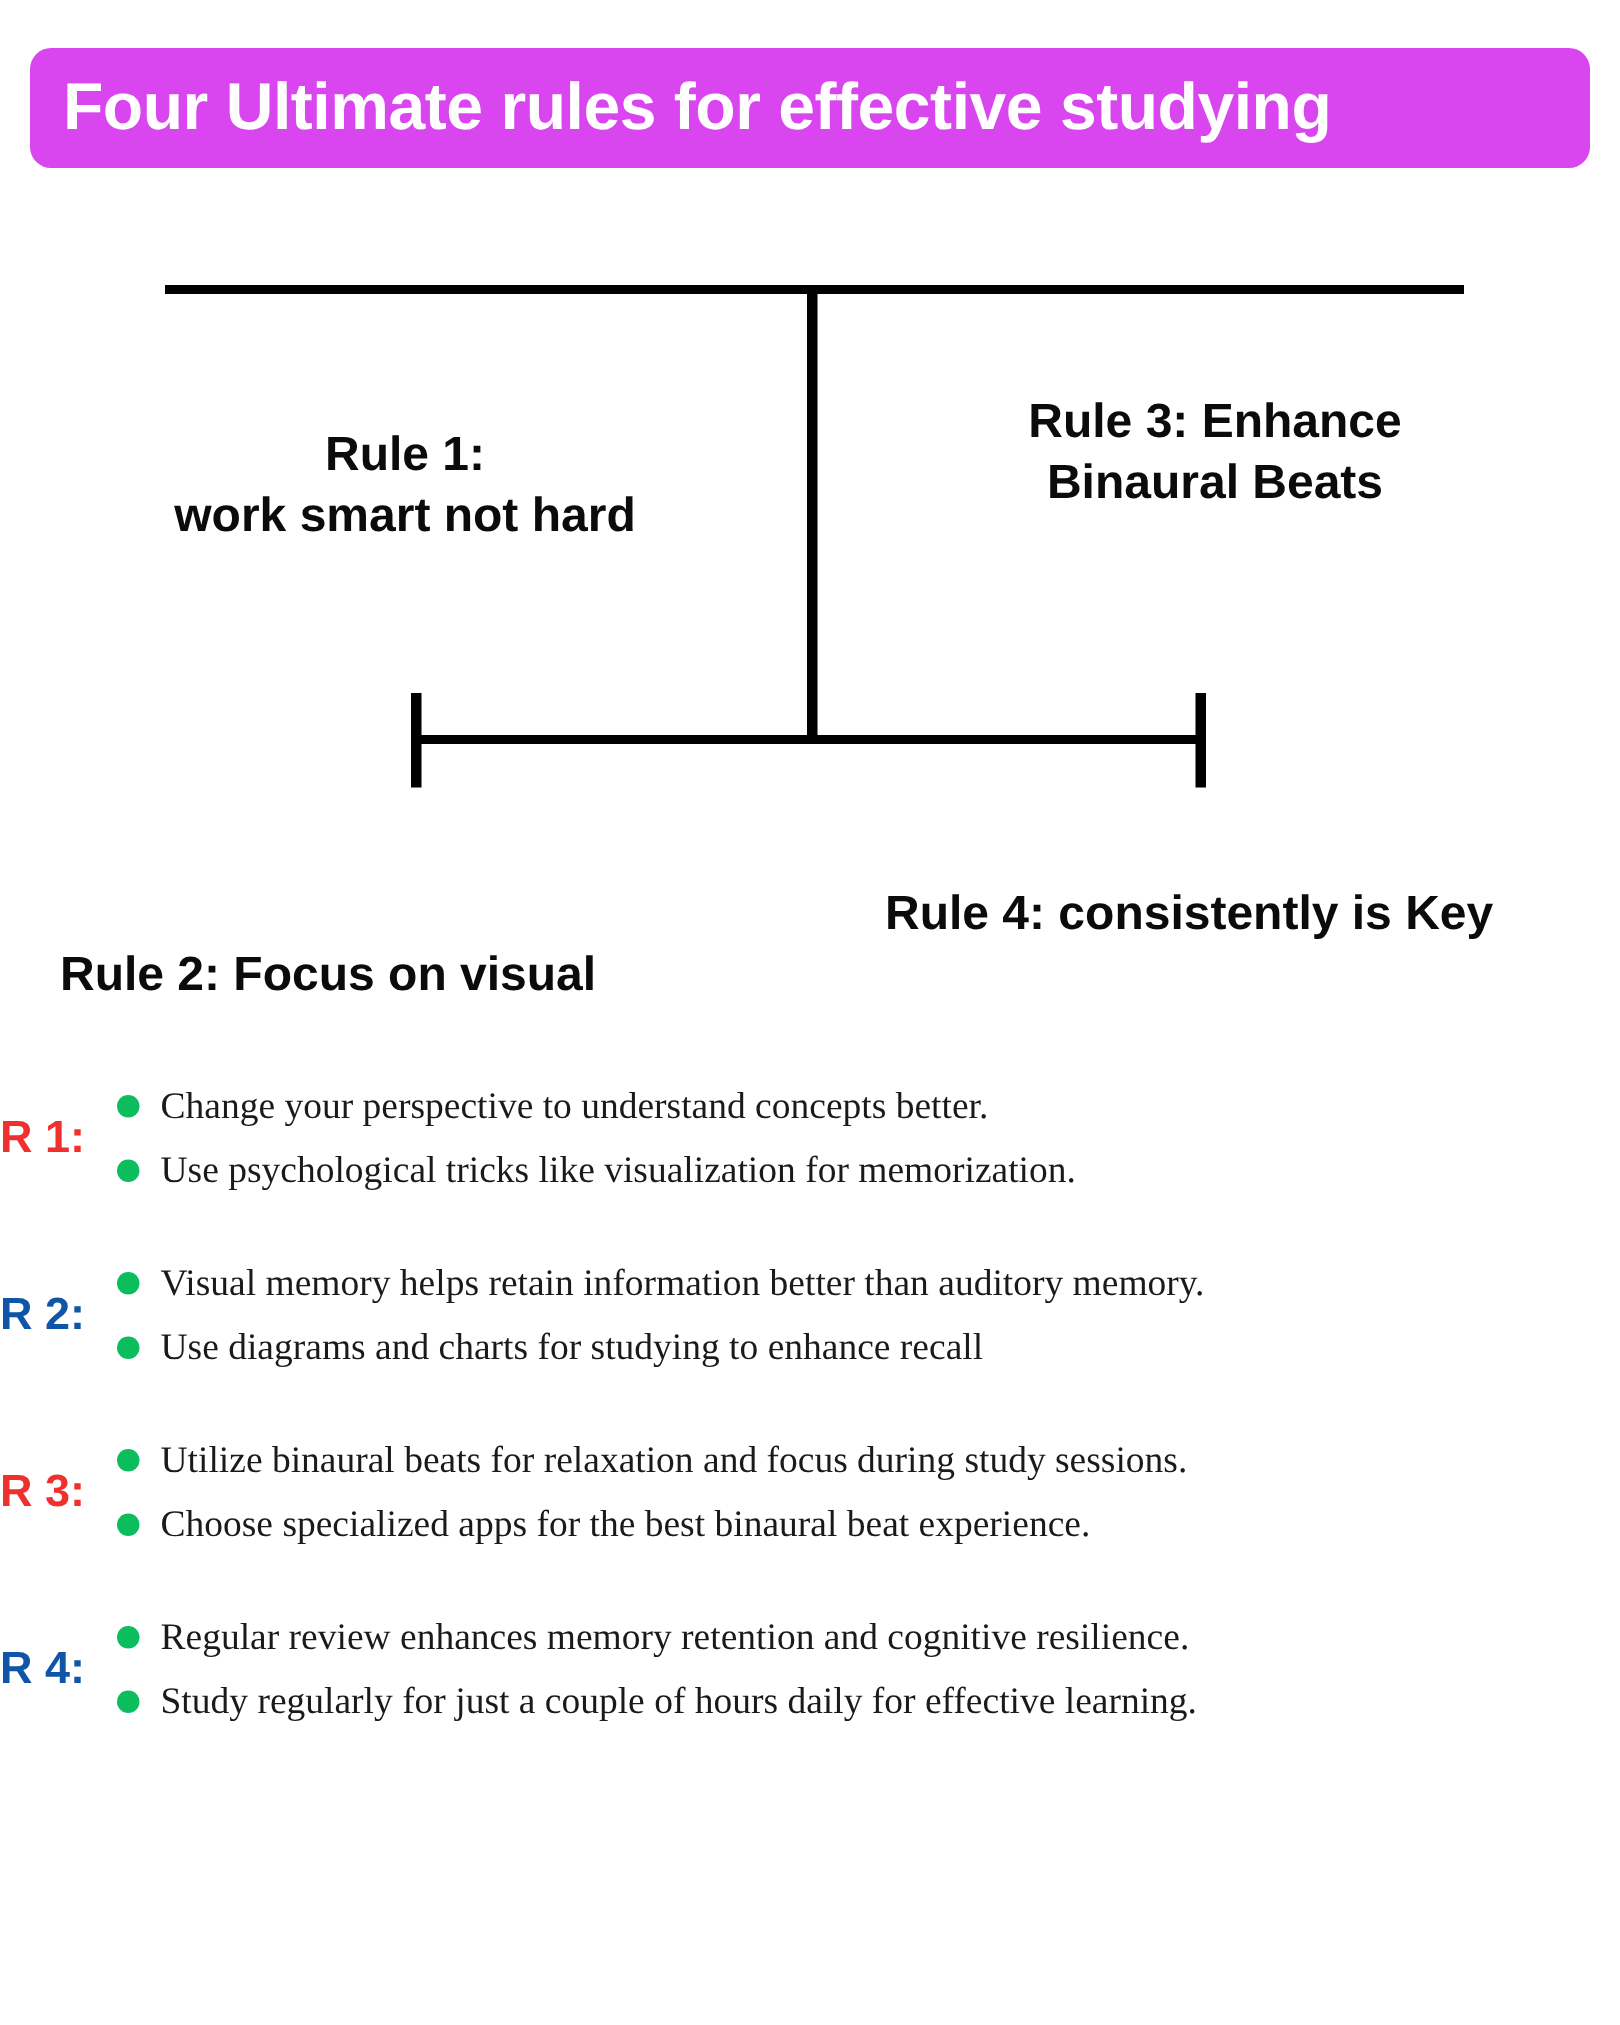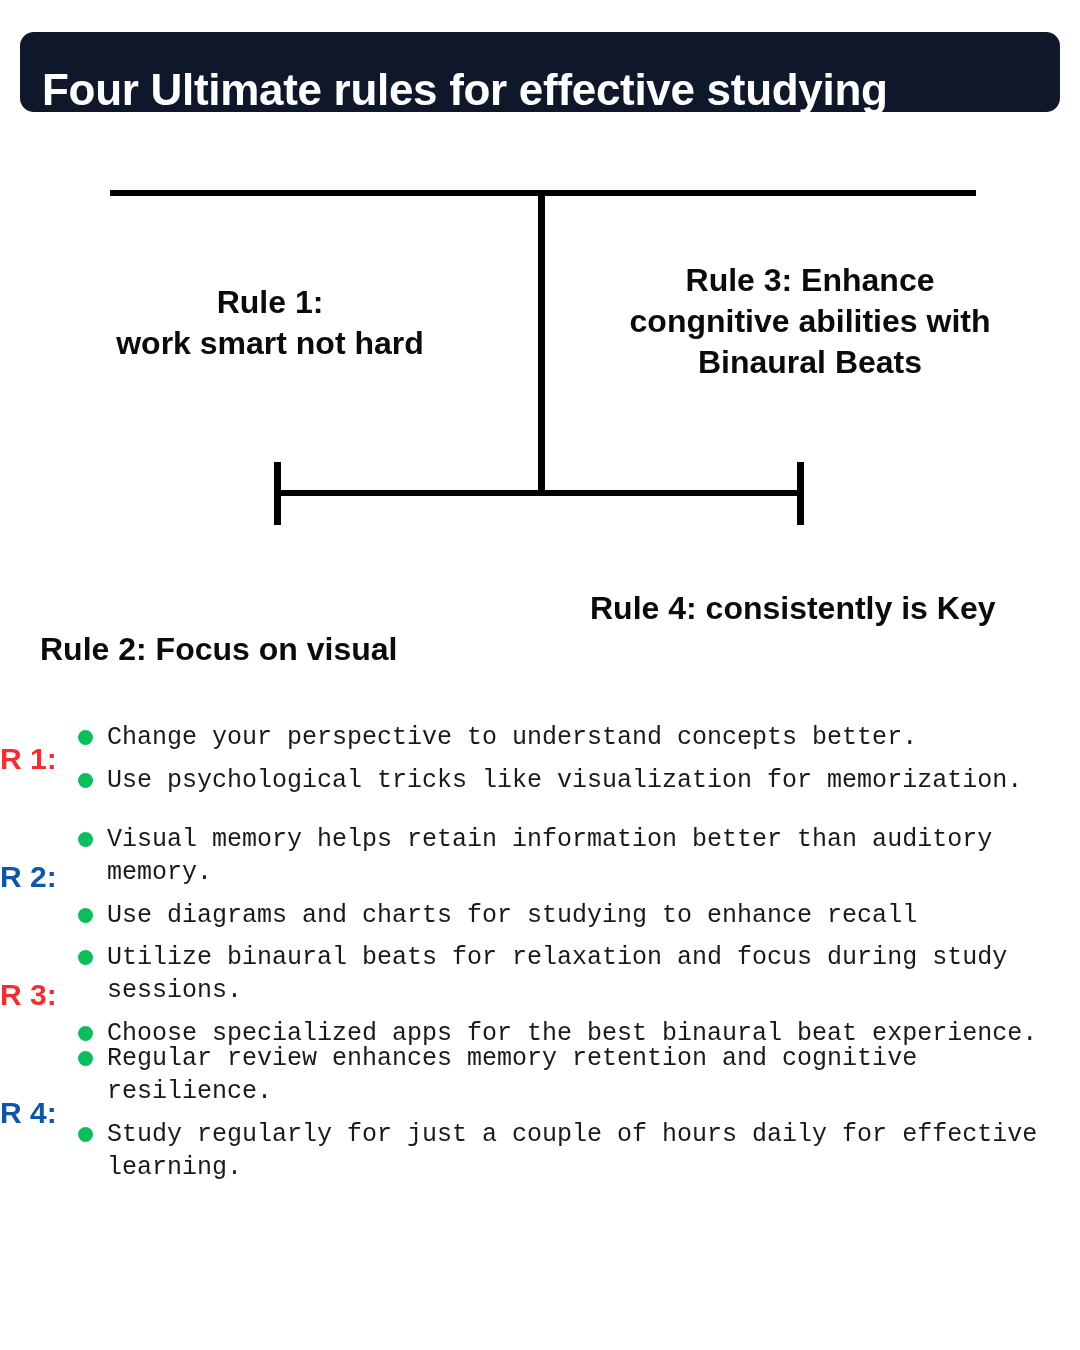--- a/index.html
+++ b/index.html
@@ -164,47 +164,46 @@
     height: 15px;
     border-radius: 50%;
     background: #0cbd5e;
     margin-top: 9px;
     margin-right: 14px;
   }
   .bullet-text {
     font-size: 25px;
     color: #1a1a1a;
     line-height: 1.32;
-    font-family: Liberation Mono, monospace;
+    font-family: Liberation Serif, serif;
   }
 </style>
 </head>
 <body>
 
 <div class="page">
 
-  <div class="title-banner" style="background: #0f172a; align-items: flex-end;">
+  <div class="title-banner" style="background: #d946ef;">
     <div class="title-text" style="color: rgb(255, 255, 255);">Four Ultimate rules for effective studying</div>
   </div>
 
   <div class="tree">
     <div class="tree-line line-top-h"></div>
     <div class="tree-line line-center-v"></div>
     <div class="tree-line line-bottom-h"></div>
     <div class="tree-line stub-left-v"></div>
     <div class="tree-line stub-right-v"></div>
 
     <div class="node-label node-rule1">
       <div>Rule 1:</div>
       <div>work smart not hard</div>
     </div>
 
     <div class="node-label node-rule3">
       <div>Rule 3: Enhance</div>
-      <div>congnitive abilities with</div>
       <div>Binaural Beats</div>
     </div>
 
     <div class="node-label node-rule2">Rule 2: Focus on visual</div>
     <div class="node-label node-rule4">Rule 4: consistently is Key</div>
   </div>
 
   <div class="details">
 
     <div class="detail-row">

